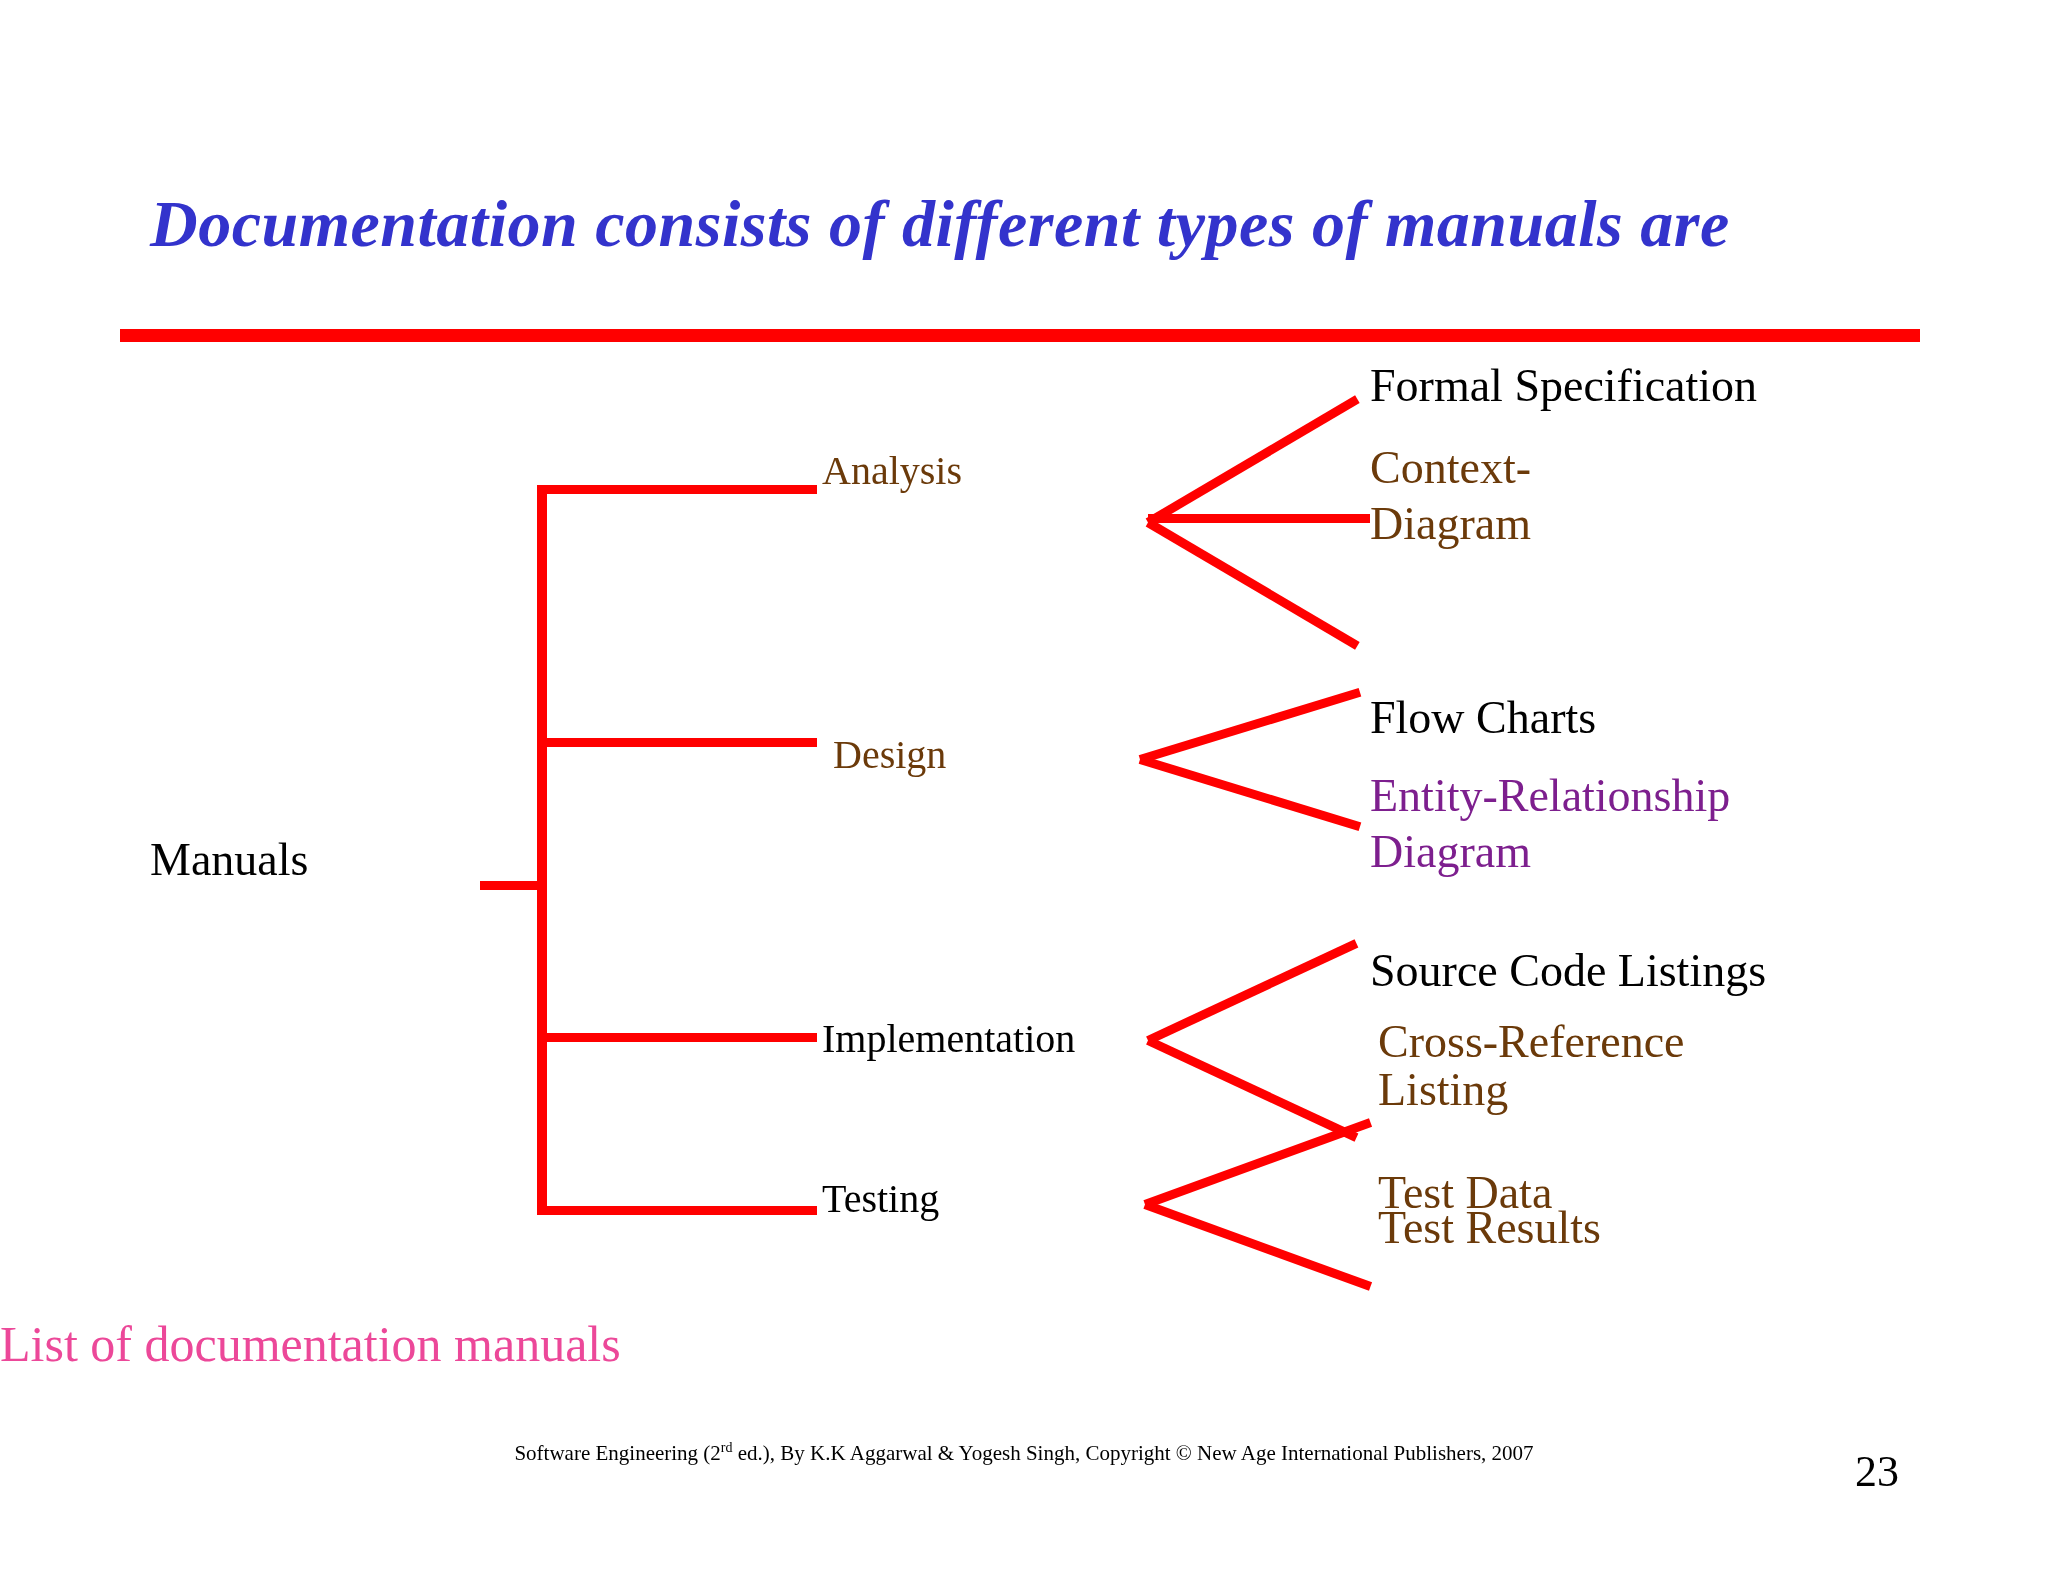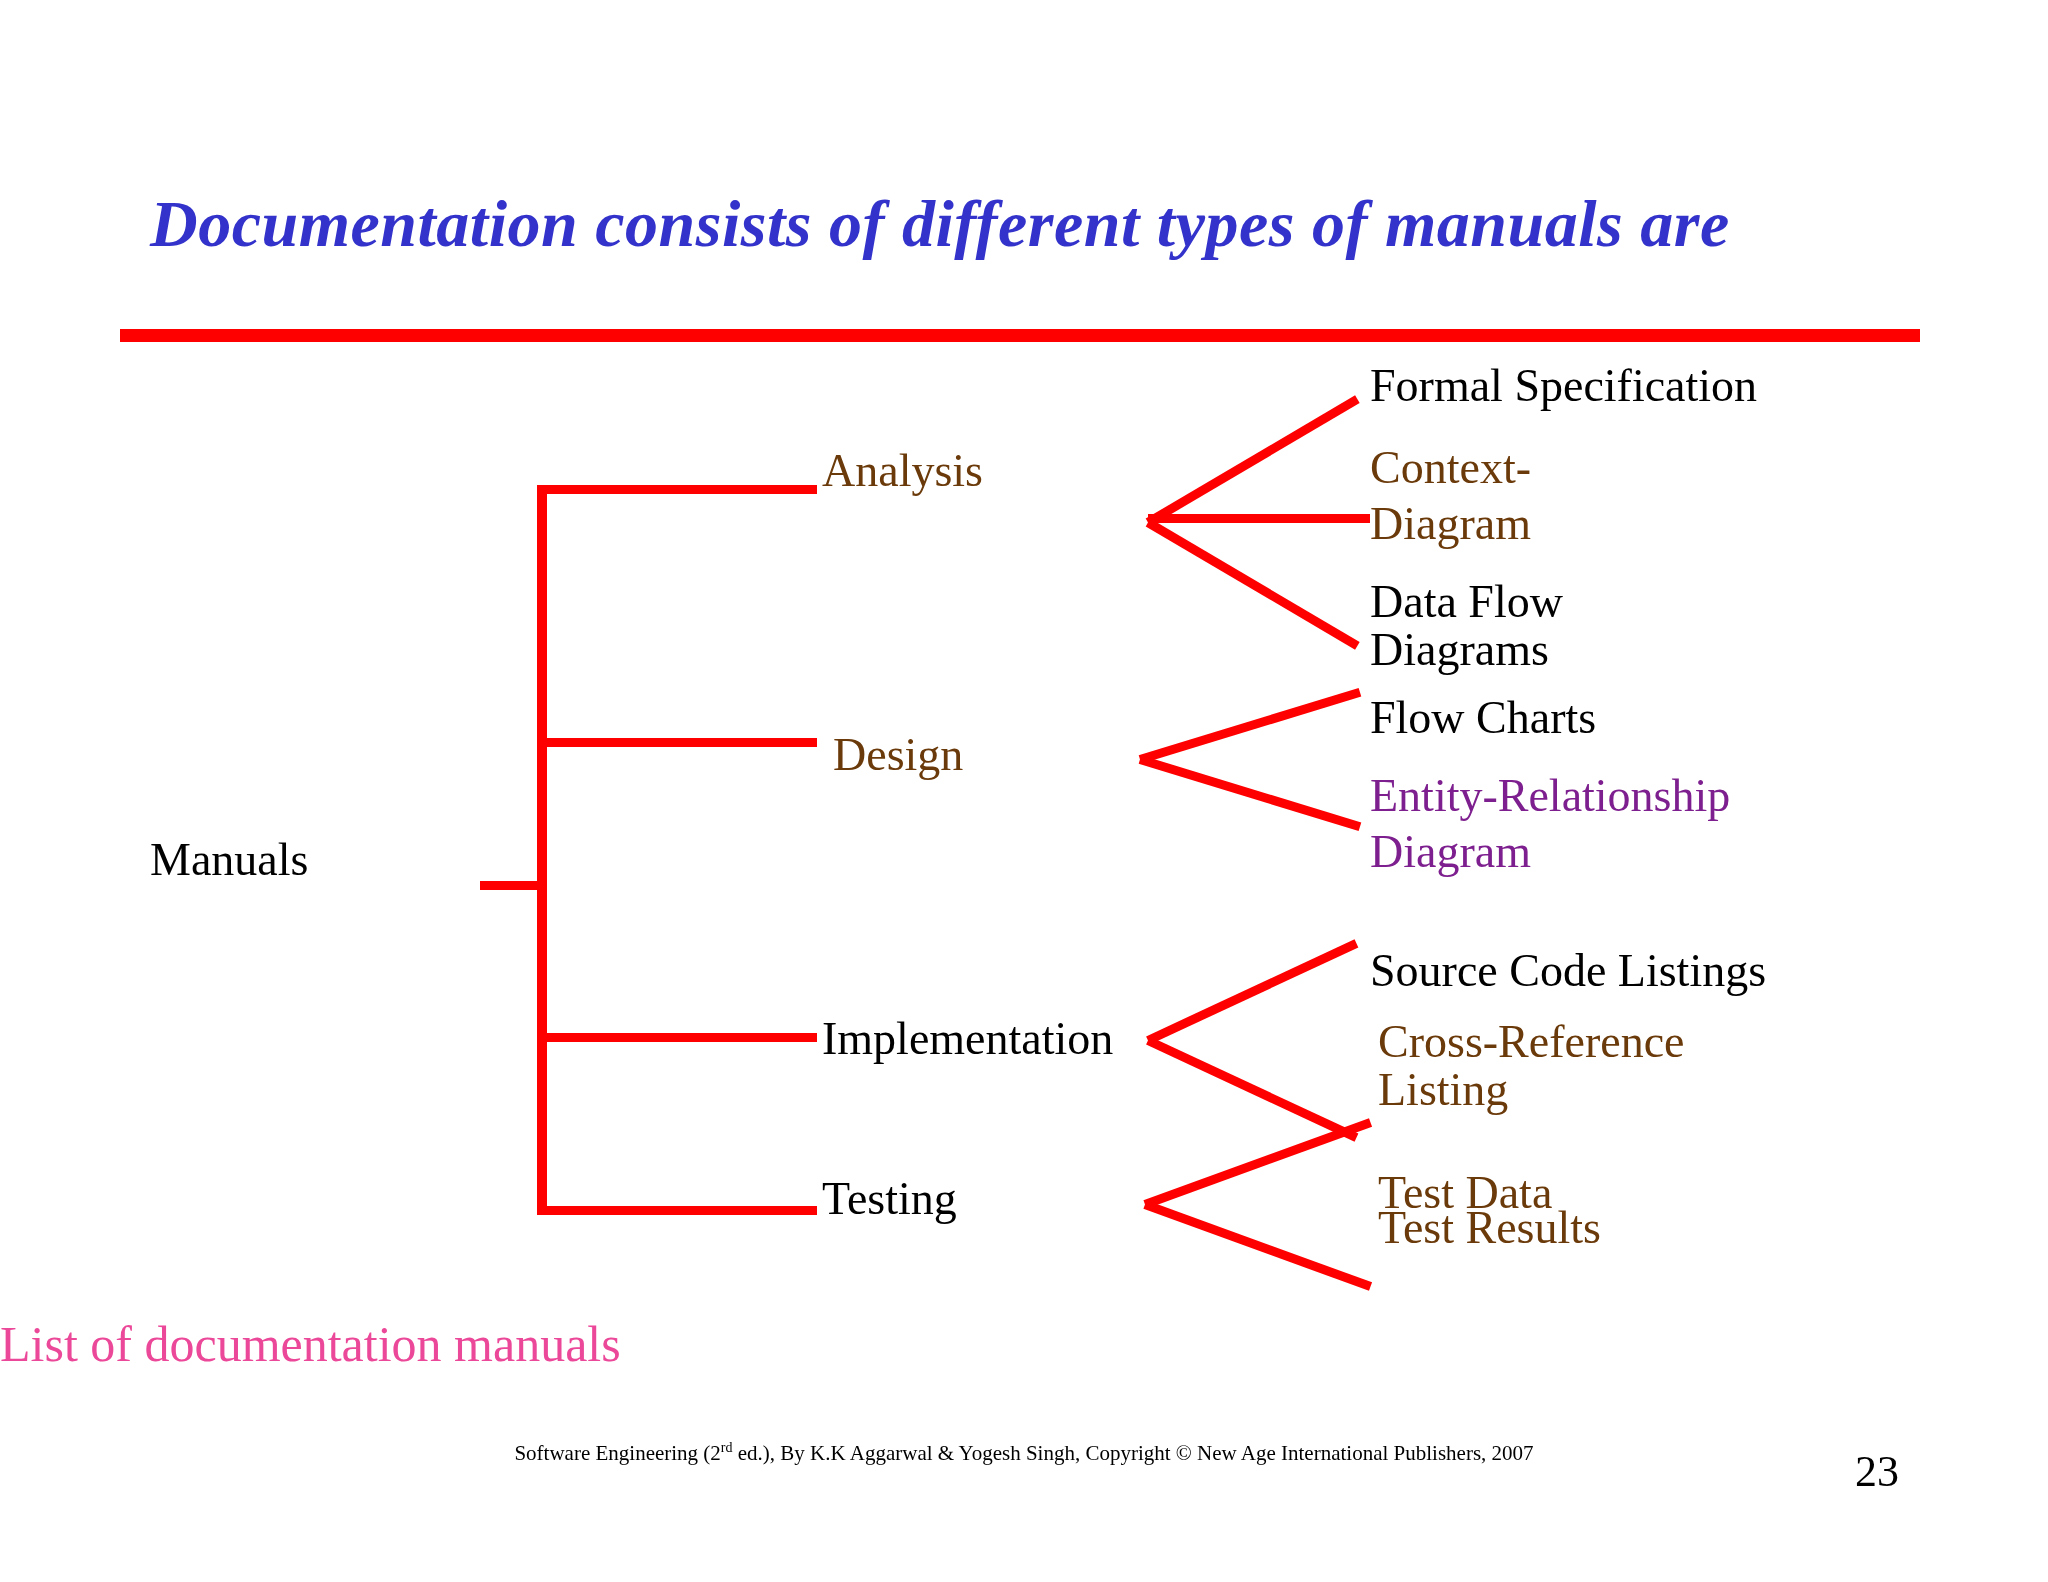--- a/index.html
+++ b/index.html
@@ -59,21 +59,21 @@
     white-space: nowrap;
   }
   .root-label {
     font-size: 46px;
     line-height: 60px;
     color: #000000;
     white-space: normal;
     width: 380px;
   }
   .branch-label {
-    font-size: 46px;
+    font-size: 40px;
     line-height: 62px;
   }
   .leaf-label {
     font-size: 46px;
     line-height: 56px;
   }
   .tight {
     line-height: 48px;
   }
   .c-black  { color: #000000; }
@@ -150,24 +150,20 @@
 
   <div class="node leaf-label c-black" style="left:1370px; top:358px;">
     <div>Formal Specification</div>
   </div>
 
   <div class="node leaf-label c-brown" style="left:1370px; top:440px;">
     <div>Context-</div>
     <div>Diagram</div>
   </div>
 
-  <div class="node leaf-label c-black tight" style="left:1370px; top:578px;">
-    <div>Data Flow</div>
-    <div>Diagrams</div>
-  </div>
 
   <div class="diag" style="left:1140px; top:755px; width:230px; transform: rotate(-17deg);"></div>
   <div class="diag" style="left:1140px; top:755px; width:230px; transform: rotate(17deg);"></div>
 
   <div class="node leaf-label c-black" style="left:1370px; top:690px;">
     <div>Flow Charts</div>
   </div>
 
   <div class="node leaf-label c-purple" style="left:1370px; top:768px;">
     <div>Entity-Relationship</div>

